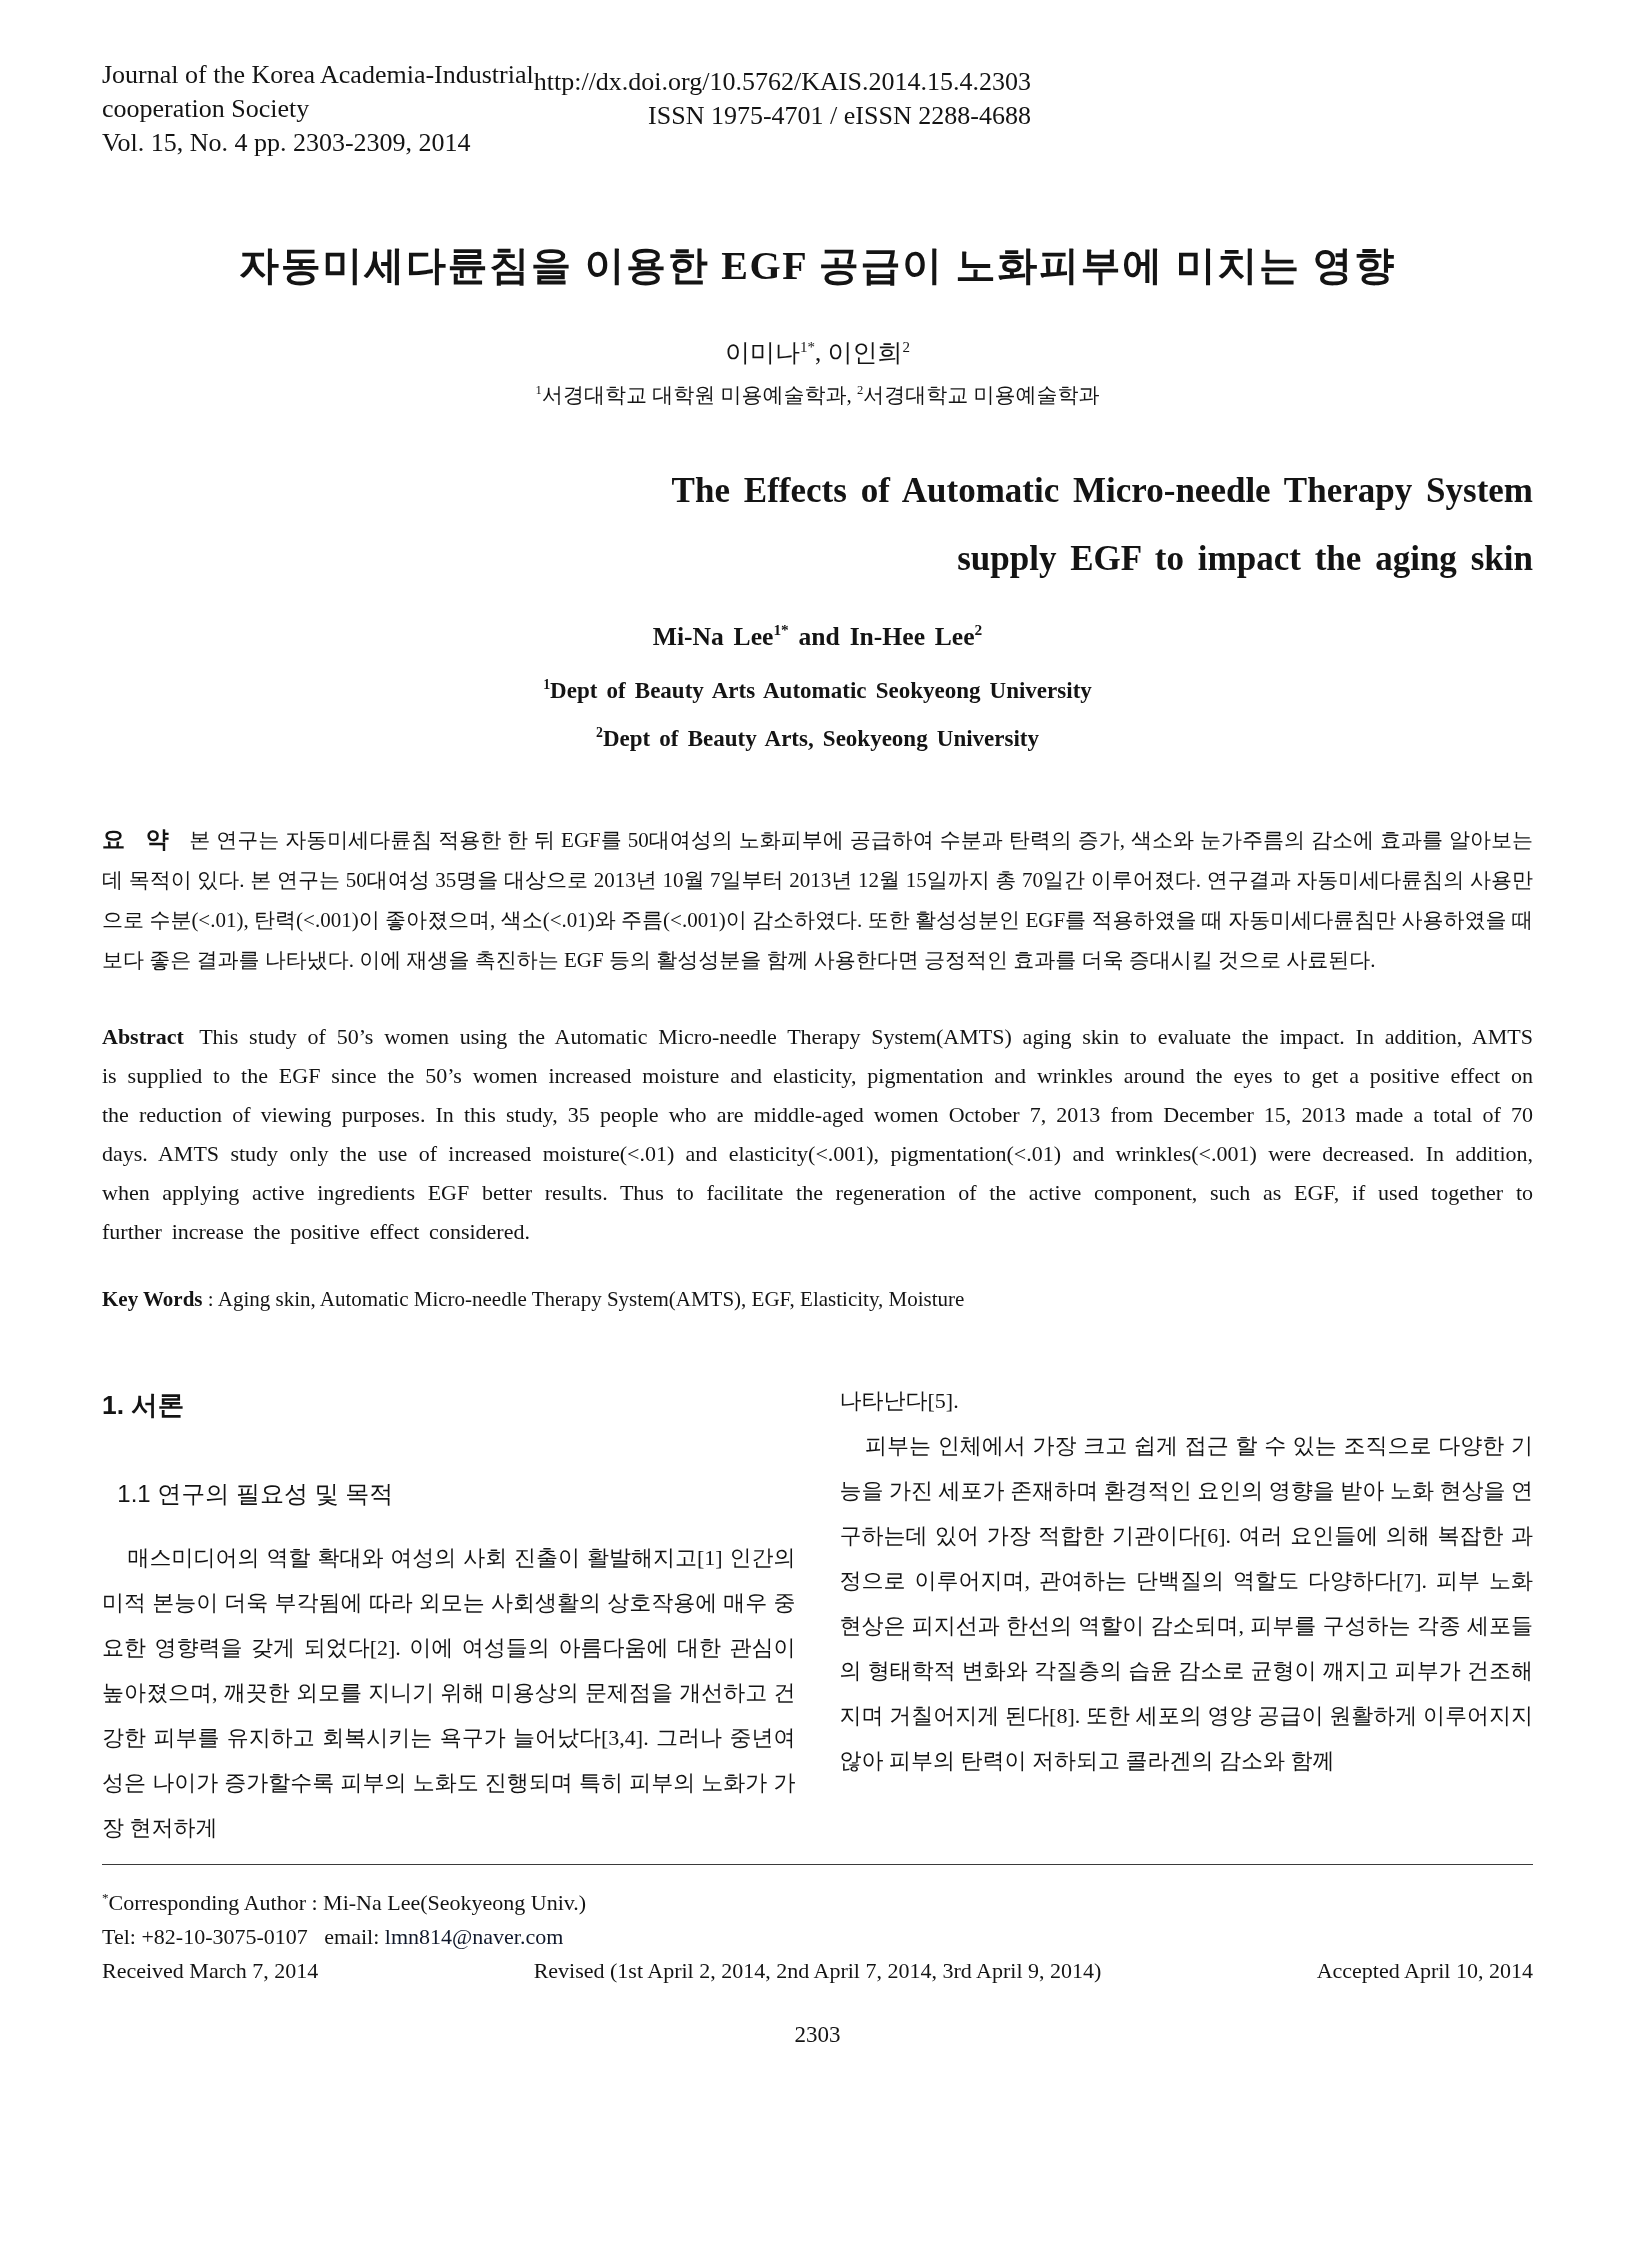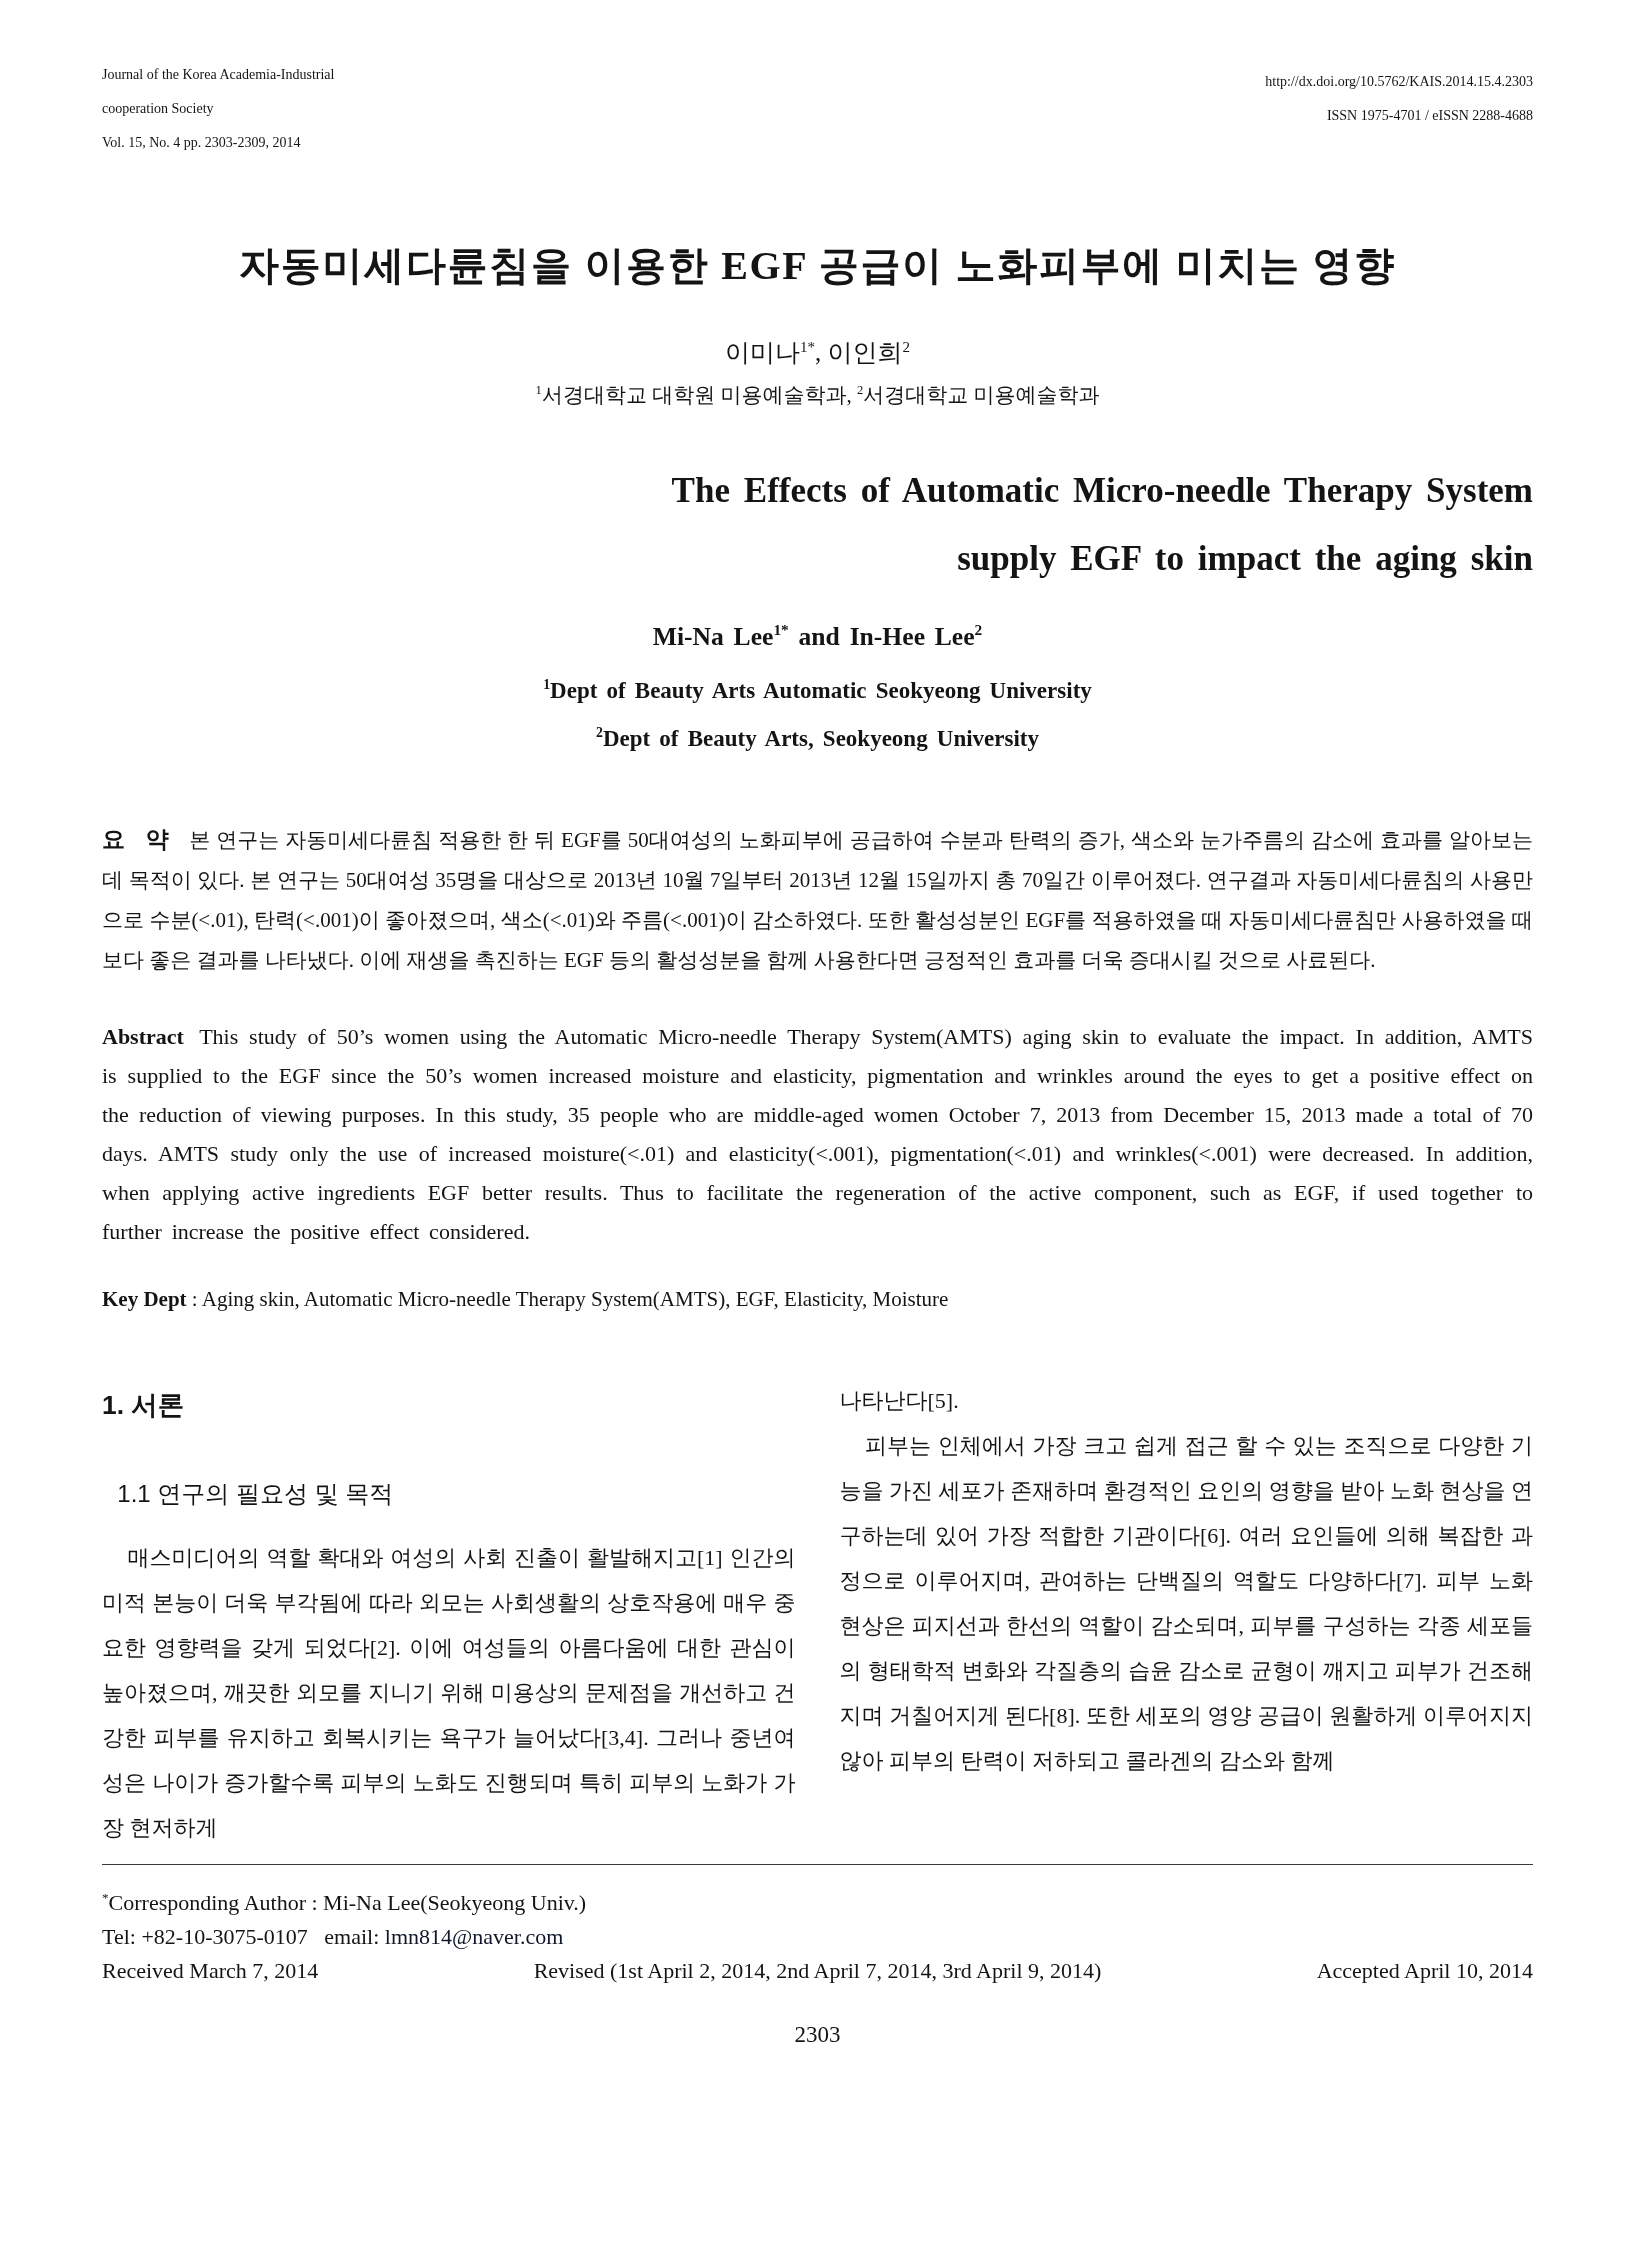--- a/index.html
+++ b/index.html
@@ -4,21 +4,21 @@
 <style>
   * { margin:0; padding:0; box-sizing:border-box; }
   html,body { background:#ffffff; }
   .page {
     width:1635px; height:2261px;
     padding:58px 102px 0 102px;
     font-family:"Liberation Serif","DejaVu Serif",serif;
     color:#141414; background:#ffffff; position:relative; overflow:hidden;
   }
   
-  .masthead { display:flex; justify-content:space-between; font-size:14px; line-height:34px;gap:28px; }
+  .masthead { display:flex; font-size:26px; line-height:34px; }
   .masthead-right { text-align:right; padding-top:6.8px; }
   
   .title-ko { margin-top:78px; text-align:center; font-size:40px; font-weight:bold; letter-spacing:1.7px; }
   .authors-ko { margin-top:43px; text-align:center; font-size:25px; }
   .affil-ko { margin-top:12px; text-align:center; font-size:21px; }
   .title-en { margin-top:48px; text-align:right; font-size:35px; font-weight:bold; line-height:68px; word-spacing:5.1px; }
   .authors-en { margin-top:29px; text-align:center; font-size:25.6px; font-weight:bold; word-spacing:3.4px; }
   .affil-en { margin-top:15.3px; text-align:center; font-size:23px; font-weight:bold; line-height:48px; word-spacing:3.4px; }
   
   .abstract-ko { margin-top:56px; font-size:21px; line-height:40px; text-align:justify; }
@@ -81,21 +81,21 @@
 
   <div class="affil-en">
     <div><sup>1</sup><span>Dept of Beauty Arts Automatic Seokyeong University</span></div>
     <div><sup>2</sup><span>Dept of Beauty Arts, Seokyeong University</span></div>
   </div>
 
   <div class="abstract-ko"><span class="label">요 약</span><span>본 연구는 자동미세다륜침 적용한 한 뒤 EGF를 50대여성의 노화피부에 공급하여 수분과 탄력의 증가, 색소와 눈가주름의 감소에 효과를 알아보는데 목적이 있다. 본 연구는 50대여성 35명을 대상으로 2013년 10월 7일부터 2013년 12월 15일까지 총 70일간 이루어졌다. 연구결과 자동미세다륜침의 사용만으로 수분(&lt;.01), 탄력(&lt;.001)이 좋아졌으며, 색소(&lt;.01)와 주름(&lt;.001)이 감소하였다. 또한 활성성분인 EGF를 적용하였을 때 자동미세다륜침만 사용하였을 때 보다 좋은 결과를 나타냈다. 이에 재생을 촉진하는 EGF 등의 활성성분을 함께 사용한다면 긍정적인 효과를 더욱 증대시킬 것으로 사료된다.</span></div>
 
   <div class="abstract-en"><span class="label">Abstract</span><span>This study of 50’s women using the Automatic Micro-needle Therapy System(AMTS) aging skin to evaluate the impact. In addition, AMTS is supplied to the EGF since the 50’s women increased moisture and elasticity, pigmentation and wrinkles around the eyes to get a positive effect on the reduction of viewing purposes. In this study, 35 people who are middle-aged women October 7, 2013 from December 15, 2013 made a total of 70 days. AMTS study only the use of increased moisture(&lt;.01) and elasticity(&lt;.001), pigmentation(&lt;.01) and wrinkles(&lt;.001) were decreased. In addition, when applying active ingredients EGF better results. Thus to facilitate the regeneration of the active component, such as EGF, if used together to further increase the positive effect considered.</span></div>
 
-  <div class="keywords"><span class="label">Key Dept</span><span> : </span><span>Aging skin, Automatic Micro-needle Therapy System(AMTS), EGF, Elasticity, Moisture</span></div>
+  <div class="keywords"><span class="label">Key Words</span><span> : </span><span>Aging skin, Automatic Micro-needle Therapy System(AMTS), EGF, Elasticity, Moisture</span></div>
 
   <div class="columns">
     <div class="col">
       <h3 class="sec-heading">1. 서론</h3>
       <h4 class="subsec-heading">1.1 연구의 필요성 및 목적</h4>
       <p class="indent">매스미디어의 역할 확대와 여성의 사회 진출이 활발해지고[1] 인간의 미적 본능이 더욱 부각됨에 따라 외모는 사회생활의 상호작용에 매우 중요한 영향력을 갖게 되었다[2]. 이에 여성들의 아름다움에 대한 관심이 높아졌으며, 깨끗한 외모를 지니기 위해 미용상의 문제점을 개선하고 건강한 피부를 유지하고 회복시키는 욕구가 늘어났다[3,4]. 그러나 중년여성은 나이가 증가할수록 피부의 노화도 진행되며 특히 피부의 노화가 가장 현저하게</p>
     </div>
     <div class="col">
       <p>나타난다[5].</p>
       <p class="indent">피부는 인체에서 가장 크고 쉽게 접근 할 수 있는 조직으로 다양한 기능을 가진 세포가 존재하며 환경적인 요인의 영향을 받아 노화 현상을 연구하는데 있어 가장 적합한 기관이다[6]. 여러 요인들에 의해 복잡한 과정으로 이루어지며, 관여하는 단백질의 역할도 다양하다[7]. 피부 노화 현상은 피지선과 한선의 역할이 감소되며, 피부를 구성하는 각종 세포들의 형태학적 변화와 각질층의 습윤 감소로 균형이 깨지고 피부가 건조해지며 거칠어지게 된다[8]. 또한 세포의 영양 공급이 원활하게 이루어지지 않아 피부의 탄력이 저하되고 콜라겐의 감소와 함께</p>

